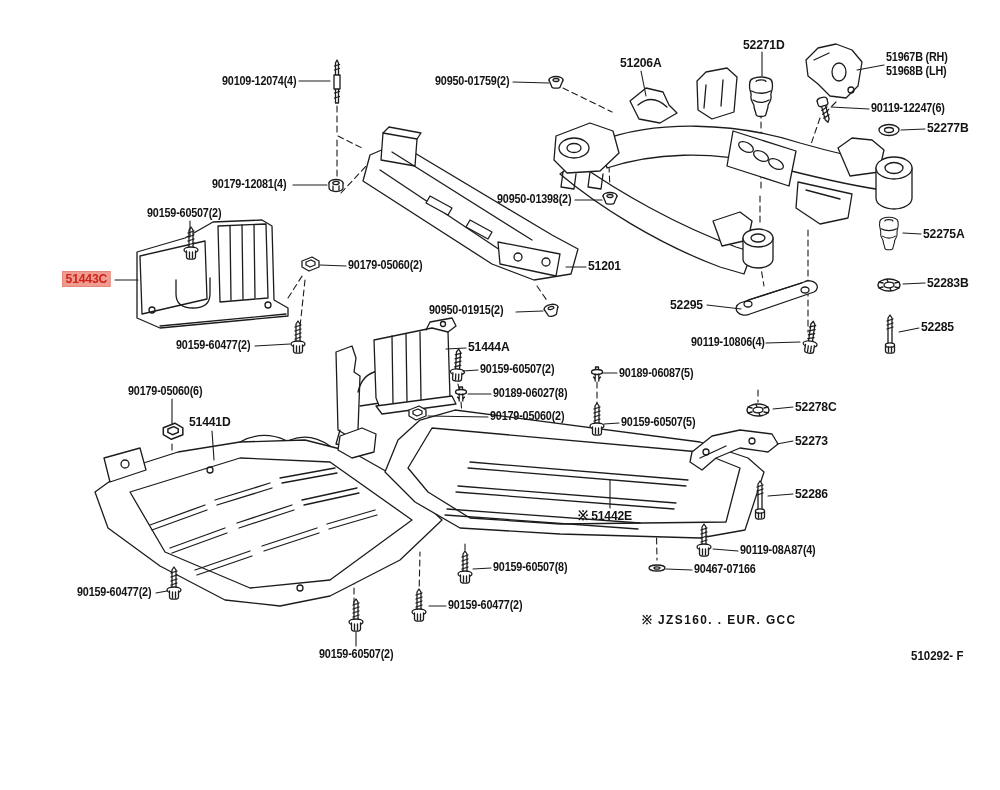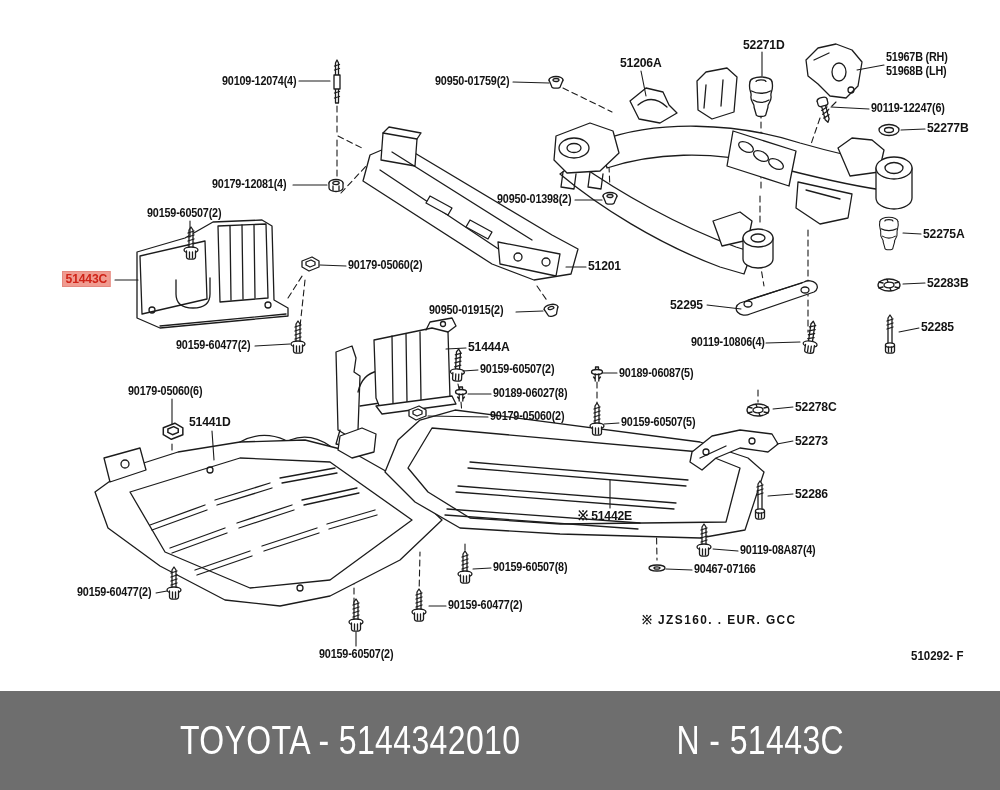--- a/index.html
+++ b/index.html
@@ -291,18 +291,14 @@
 <div class="lbl" style="left:740px;top:544px">90119-08A87(4)</div>
 <div class="lbl" style="left:694px;top:563px">90467-07166</div>
 <div class="lbl" style="left:77px;top:586px">90159-60477(2)</div>
 <div class="lbl" style="left:493px;top:561px">90159-60507(8)</div>
 <div class="lbl" style="left:448px;top:599px">90159-60477(2)</div>
 <div class="lbl" style="left:319px;top:648px">90159-60507(2)</div>
 
 <div class="note" style="left:642px;top:611px">※ JZS160. . EUR. GCC</div>
 <div class="refcode" style="left:911px;top:649px">510292- F</div>
 
-<div class="footer" style="background: rgb(110, 110, 110);">
-  <span>TOYOTA - 5144342010</span>
-  <span>N - 51443C</span>
+
 </div>
 
-</div>
-
 </body></html>

